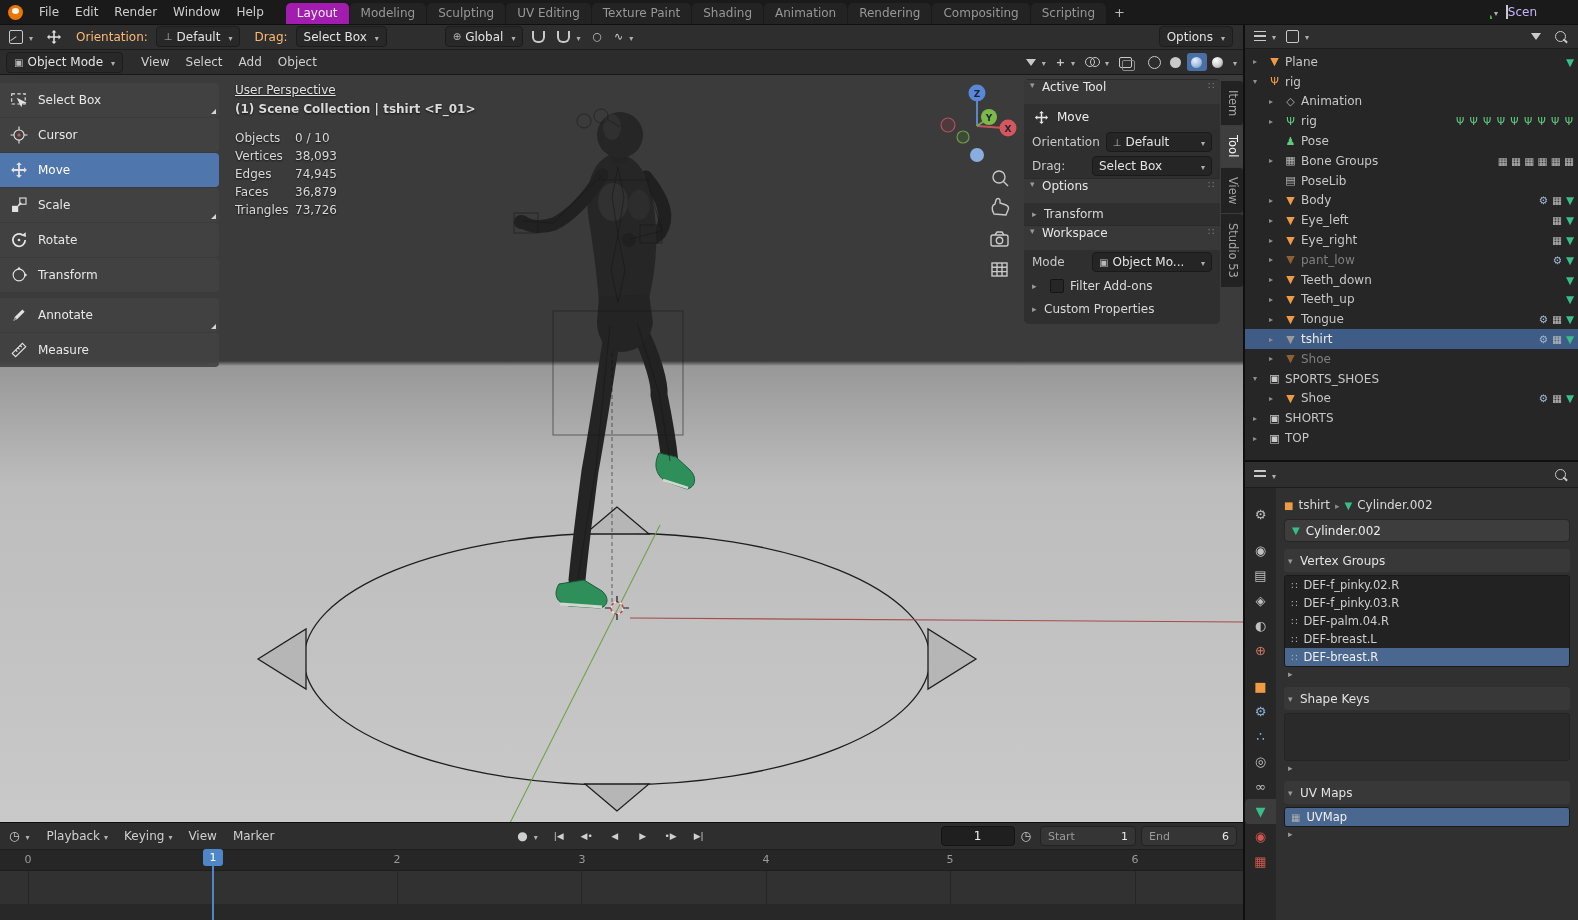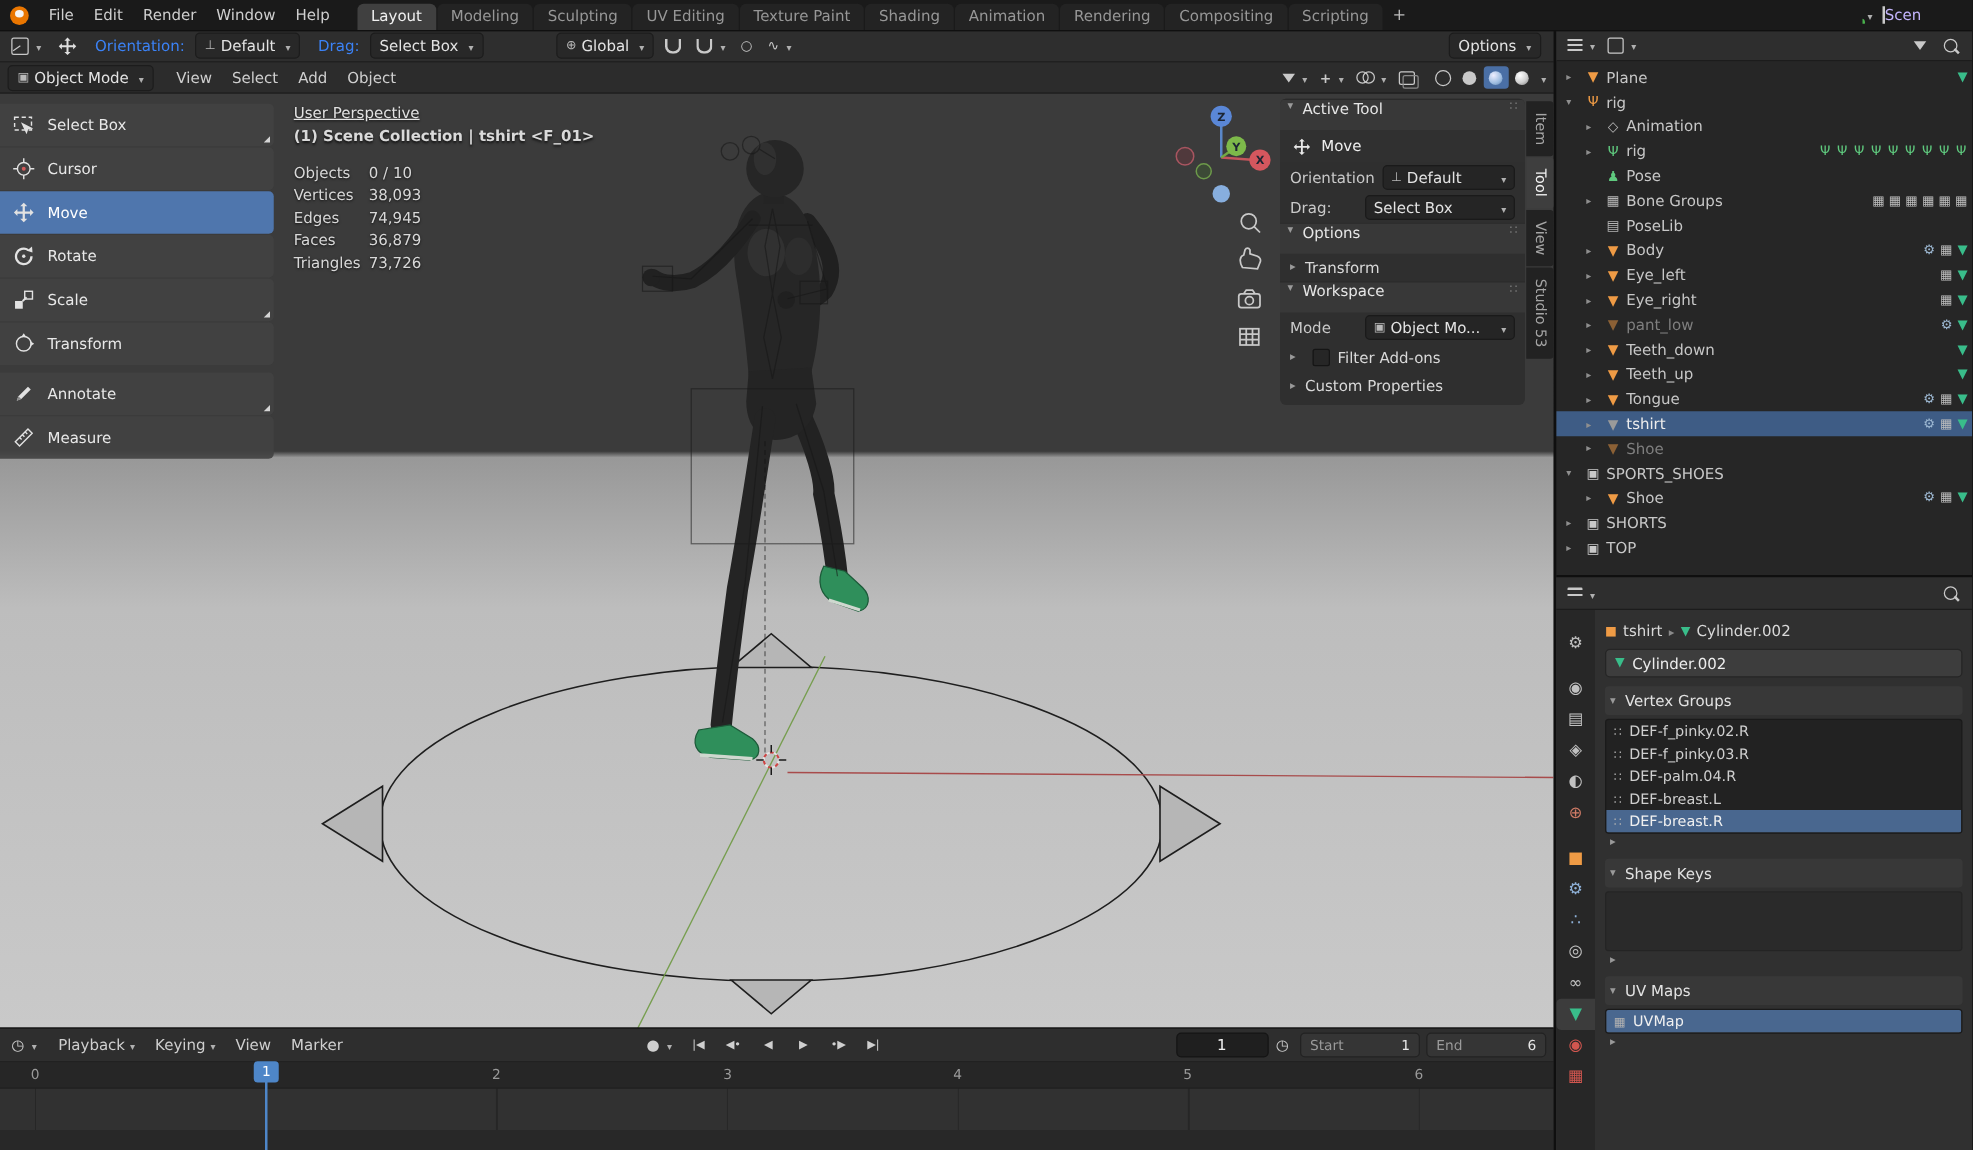--- a/index.html
+++ b/index.html
@@ -14,32 +14,32 @@
   .disc.closed::after{content:"▸";}
 
   
   .topbar{position:absolute;left:0;top:0;width:1578px;height:24px;background:#1a1a1a;
           display:flex;align-items:center;border-bottom:1px solid #101010;z-index:30;}
   .blender-logo{width:15px;height:15px;border-radius:50%;background:#ea7600;margin:0 8px 0 8px;position:relative;flex:none;}
   .blender-logo::after{content:"";position:absolute;left:4px;top:3px;width:7px;height:6px;border-radius:50%;background:#f5f5f5;}
   .menu-item{padding:3px 8px;color:#cfcfcf;border-radius:3px;white-space:nowrap;}
   .wstabs{align-items:flex-end;height:24px;margin-left:14px;gap:1px;}
   .wstab{padding:3px 11px 4px;color:#979797;background:#232323;border-radius:5px 5px 0 0;white-space:nowrap;font-size:12px;}
-  .wstab.active{background:#404040;color:#f0f0f0;}
+  .wstab.active{background:#a21caf;color:#f0f0f0;}
   .wstab-add{padding:2px 8px;color:#bbb;font-size:13px;}
   .topbar-right{margin-left:auto;width:88px;overflow:hidden;flex:none;gap:4px;}
   .account-icon{width:13px;height:13px;border-radius:50%;background:#8c8c8c;position:relative;flex:none;}
   .account-icon::after{content:"";position:absolute;right:-2px;bottom:-2px;width:6px;height:6px;border-radius:50%;background:#49b04c;}
   .scene-icon{width:11px;height:11px;border:1.5px solid #c9c9c9;border-radius:2px;flex:none;margin-left:4px;}
   .scene-label{color:#c4b5fd;white-space:nowrap;}
 
   
   .left-region{position:absolute;left:0;top:24px;width:1243px;height:798px;}
   .tool-settings{height:25px;background:#2e2e2e;border-bottom:1px solid #1c1c1c;display:flex;align-items:center;padding:0 6px;gap:6px;}
-  .ts-label{color:#3b82f6;margin:0 2px 0 8px;white-space:nowrap;}
+  .ts-label{color:#fdba74;margin:0 2px 0 8px;white-space:nowrap;}
   .dd{display:flex;align-items:center;background:#282828;border:1px solid #1c1c1c;border-radius:4px;
       padding:1px 7px;height:17px;color:#e3e3e3;white-space:nowrap;gap:4px;}
   .dd-ic{font-size:10px;color:#b8b8b8;}
   .hbtn{display:flex;align-items:center;padding:2px 3px;border-radius:3px;gap:2px;}
   .mini-vp{width:12px;height:12px;border:1.3px solid #c9c9c9;border-radius:2px;position:relative;}
   .mini-vp::after{content:"";position:absolute;left:1px;bottom:1px;width:7px;height:1.3px;background:#c9c9c9;transform:rotate(-35deg);transform-origin:left bottom;}
   .tool-ind{width:16px;height:16px;color:#dfdfdf;margin-left:4px;}
   .mini-magnet{width:9px;height:10px;border:2px solid #c9c9c9;border-top:none;border-radius:0 0 6px 6px;}
   .mini-prop{color:#c9c9c9;font-size:11px;}
   .gap40{width:46px;}
@@ -489,37 +489,37 @@
           <span class="ticon">
               <svg viewBox="0 0 16 16">
                 <path d="M8 1 L10.5 3.5 H8.8 V7.2 H12.5 V5.5 L15 8 L12.5 10.5 V8.8 H8.8 V12.5 H10.5 L8 15 L5.5 12.5 H7.2 V8.8 H3.5 V10.5 L1 8 L3.5 5.5 V7.2 H7.2 V3.5 H5.5 Z" fill="currentColor"></path>
               </svg>
             </span>
           <span class="tlabel">Move</span>
         </div>
         <div class="tool-btn">
           <span class="ticon">
               <svg viewBox="0 0 16 16">
+                <rect x="8.7" y="1.8" width="5.5" height="5.5" fill="none" stroke="currentColor"></rect>
+                <rect x="1.8" y="8.7" width="5.5" height="5.5" fill="currentColor"></rect>
+                <path d="M7.2 8.8 L10 6" stroke="currentColor" stroke-width="1.4"></path>
+              </svg>
+            </span>
+          <span class="tlabel">Scale</span>
+          <span class="corner"></span>
+        </div>
+        <div class="tool-btn">
+          <span class="ticon">
+              <svg viewBox="0 0 16 16">
                 <path d="M13.5 8 A5.5 5.5 0 1 1 11.2 3.6" fill="none" stroke="currentColor" stroke-width="1.6"></path>
                 <path d="M13.9 1 L14.2 5.4 L10.2 4 Z" fill="currentColor"></path>
                 <circle cx="8" cy="8" r="1.2" fill="currentColor"></circle>
               </svg>
             </span>
           <span class="tlabel">Rotate</span>
-        </div>
-        <div class="tool-btn">
-          <span class="ticon">
-              <svg viewBox="0 0 16 16">
-                <rect x="8.7" y="1.8" width="5.5" height="5.5" fill="none" stroke="currentColor"></rect>
-                <rect x="1.8" y="8.7" width="5.5" height="5.5" fill="currentColor"></rect>
-                <path d="M7.2 8.8 L10 6" stroke="currentColor" stroke-width="1.4"></path>
-              </svg>
-            </span>
-          <span class="tlabel">Scale</span>
-          <span class="corner"></span>
         </div>
         <div class="tool-btn">
           <span class="ticon">
               <svg viewBox="0 0 16 16">
                 <circle cx="8" cy="8" r="5.2" fill="none" stroke="currentColor"></circle>
                 <path d="M8 .6 l1.8 2.6 h-3.6 Z" fill="currentColor"></path>
                 <path d="M15.4 8 l-2.6 1.8 v-3.6 Z" fill="currentColor"></path>
               </svg>
             </span>
           <span class="tlabel">Transform</span>

